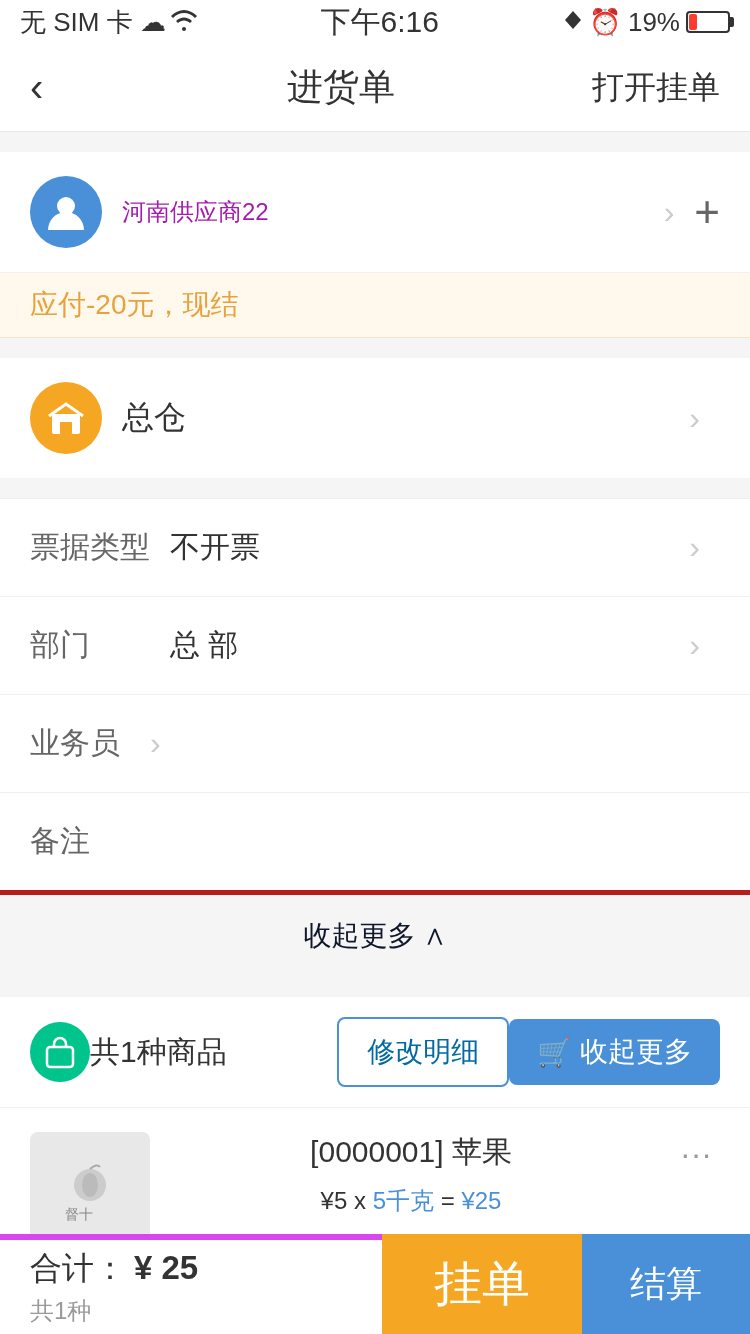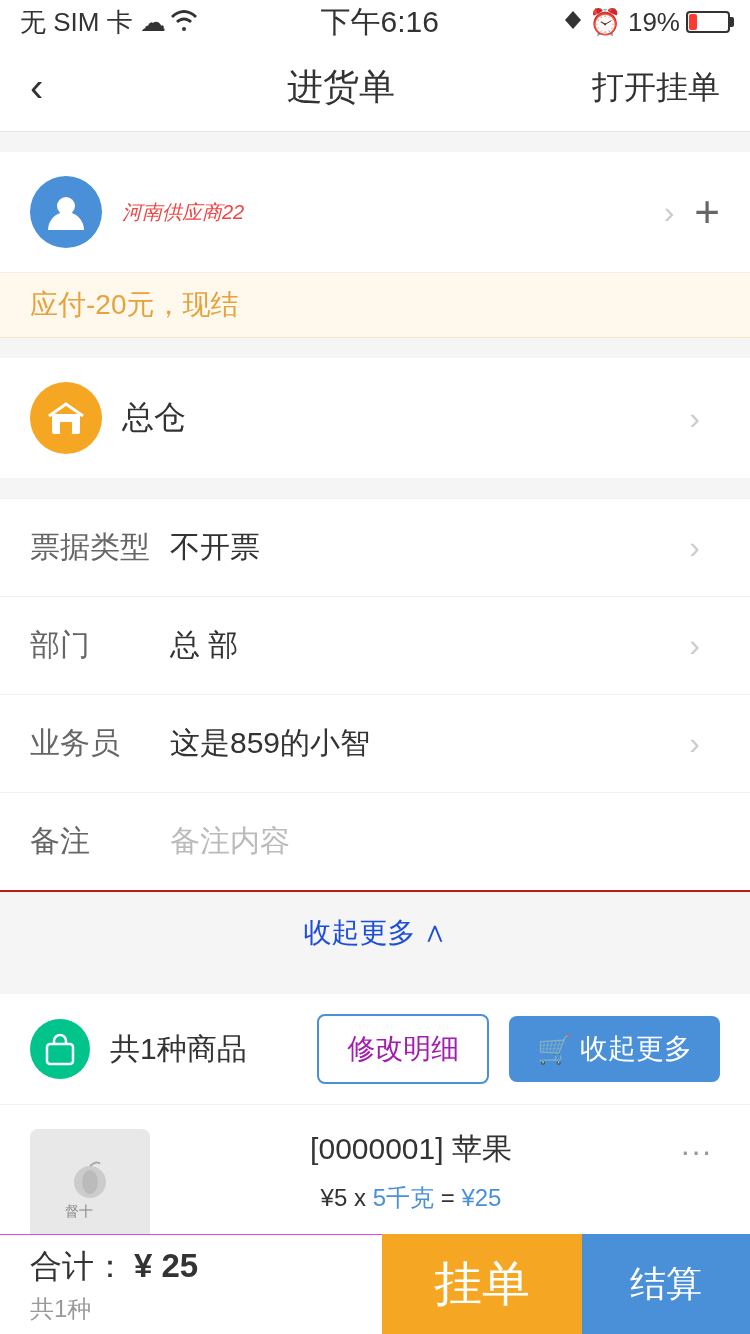--- a/index.html
+++ b/index.html
@@ -115,23 +115,22 @@
       margin-right: 20px;
       flex-shrink: 0;
     }
     .avatar-icon-svg {
       width: 44px;
       height: 44px;
       fill: #fff;
     }
     .supplier-name {
       flex: 1;
-      font-size: 20px;
-      color: #ef4444;
-      font-style: italic;
+      font-size: 24px;
+      color: #a21caf;
     }
     .chevron-right {
       font-size: 32px;
       color: #ccc;
       margin-right: 20px;
     }
     .plus-btn {
       font-size: 44px;
       color: #666;
       cursor: pointer;
@@ -197,53 +196,52 @@
       color: #bbb;
       padding-left: 20px;
     }
 
     
     .collapse-btn {
       background: #f5f5f5;
       text-align: center;
       padding: 22px 0;
       font-size: 28px;
-      color: #1d4ed8;
-      cursor: pointer;
-      border-top: 2px solid #b91c1c;
+      color: #0f172a;
+      cursor: pointer;
+      border-top: 5px solid #b91c1c;
     }
 
     
     .product-header {
       display: flex;
       align-items: center;
       padding: 20px 30px;
       background: #fff;
       margin-top: 20px;
-      gap: 20px;
     }
     .product-count-icon {
       width: 60px;
       height: 60px;
       border-radius: 50%;
       background: #00c48c;
       display: flex;
       align-items: center;
       justify-content: center;
       flex-shrink: 0;
     }
     .product-count-text {
       flex: 1;
       font-size: 30px;
       color: #333;
     }
     .btn-outline {
       border: 2px solid #4a90d9;
       background: #fff;
-      color: #a21caf;
+      color: #0369a1;
       padding: 14px 28px;
       font-size: 28px;
       border-radius: 8px;
       cursor: pointer;
     }
     .btn-primary {
       background: #4a90d9;
       color: #fff;
       padding: 14px 28px;
       font-size: 28px;
@@ -307,21 +305,21 @@
       display: flex;
       align-items: stretch;
     }
     .total-section {
       flex: 1;
       background: #fff;
       display: flex;
       flex-direction: column;
       justify-content: center;
       padding: 0 30px;
-      border-top: 1px solid #d946ef;
+      border-top: 6px solid #d946ef;
     }
     .total-main {
       font-size: 32px;
       color: #333;
       display: flex;
       align-items: baseline;
       gap: 8px;
     }
     .total-amount {
       font-size: 33px;
@@ -432,26 +430,24 @@
     <span class="form-value">不开票</span>
     <span class="chevron-right">›</span>
   </div>
   <div class="form-row">
     <span class="form-label">部门</span>
     <span class="form-value">总 部</span>
     <span class="chevron-right">›</span>
   </div>
   <div class="form-row">
     <span class="form-label">业务员</span>
-    <span class="form-value">这是859的小智</span>
     <span class="chevron-right">›</span>
   </div>
   <div class="form-row">
     <span class="form-label">备注</span>
-    <span class="form-placeholder">备注内容</span>
   </div>
   <div class="collapse-btn">收起更多 ∧</div>
 </div>
 
 <div class="product-header">
   <div class="product-count-icon">
     <svg width="38" height="38" viewBox="0 0 38 38">
       <rect x="6" y="14" width="26" height="20" rx="3" fill="none" stroke="#fff" stroke-width="2.5"></rect>
       <path d="M13 14v-3a6 6 0 1 1 12 0v3" fill="none" stroke="#fff" stroke-width="2.5"></path>
     </svg>

